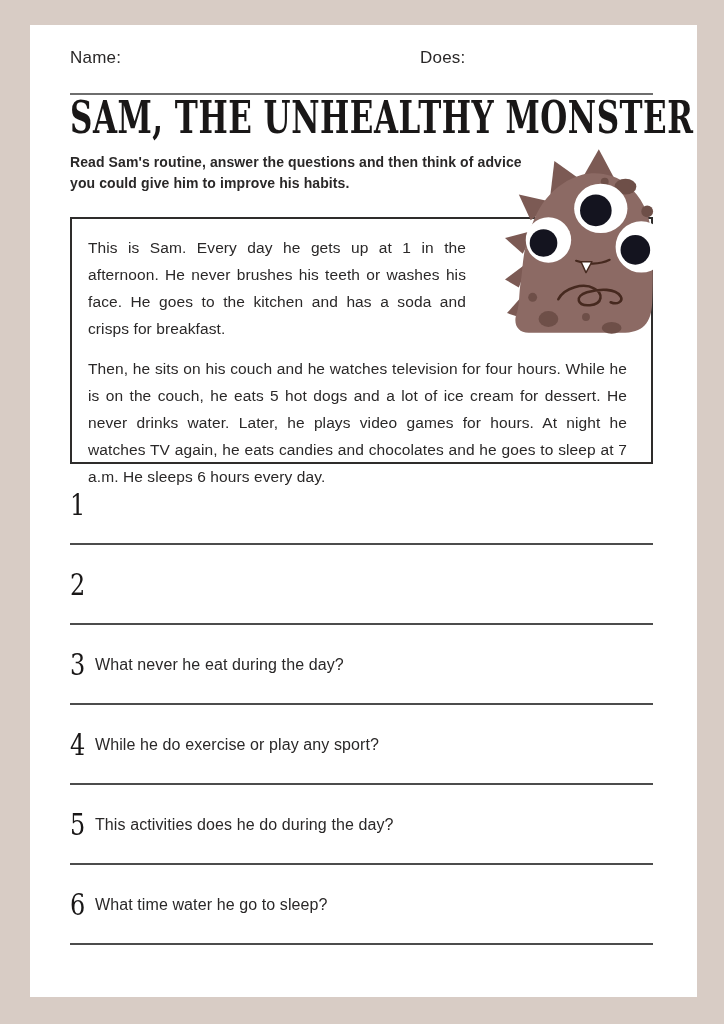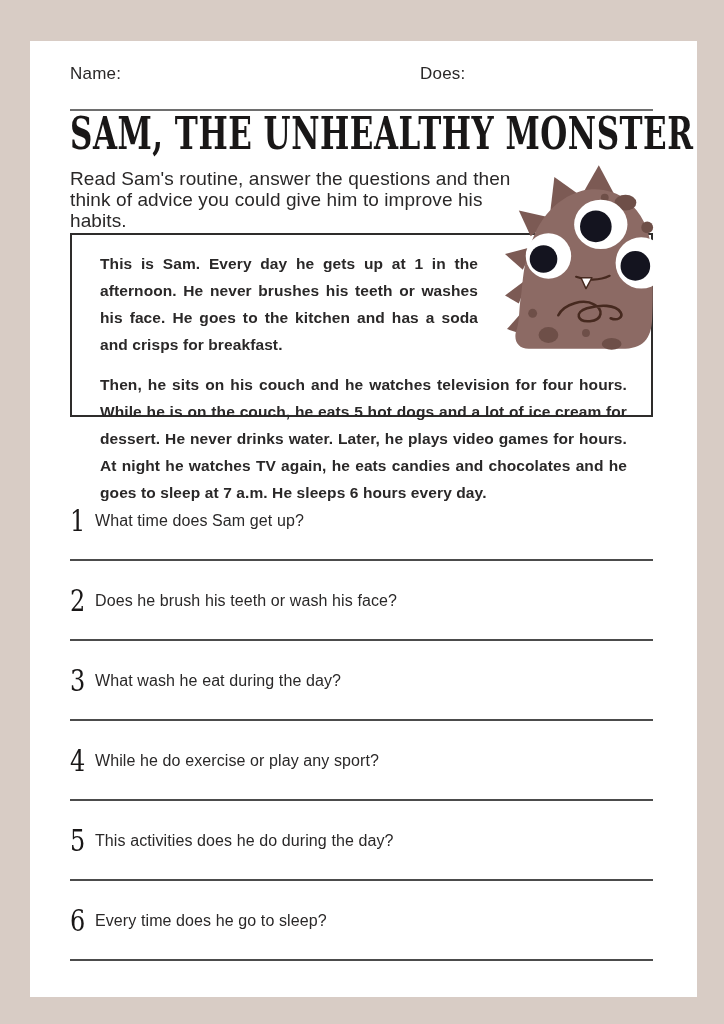--- a/index.html
+++ b/index.html
@@ -14,21 +14,20 @@
   html,body{width:724px;height:1024px;}
   body{
     position:relative;
     background:var(--frame-color);
     font-family:"Liberation Sans",sans-serif;
     color:var(--text-color);
   }
   .page{
     position:absolute;left:30px;top:25px;right:27px;bottom:27px;
     background:var(--page-color);
-    margin-top:16px;
   }
   .content{
     position:absolute;left:40px;right:44px;top:0;bottom:0;
     overflow:visible;
   }
   
   .header-fields{position:absolute;top:23px;left:0;right:0;height:50px;}
   .field-label{position:absolute;top:0;font-size:17px;letter-spacing:.2px;}
   .field-label.date{left:350px;}
   .header-rule{position:absolute;top:45px;left:0;right:0;border-top:2px solid var(--rule-color);}
@@ -36,28 +35,27 @@
   .title{
     position:absolute;top:66px;left:0;right:0;height:52px;
     font-family:"DejaVu Serif",serif;font-weight:bold;
     font-size:31px;line-height:52px;text-align:center;white-space:nowrap;
     transform:scaleY(1.42);transform-origin:50% 50%;
     letter-spacing:.5px;color:#191717;
   }
   
   .instructions{
     position:absolute;top:127px;left:0;width:452px;
-    font-size:19px;font-weight:normal;line-height:21px;letter-spacing:.1px;
+    font-size:14px;font-weight:bold;line-height:21px;letter-spacing:.1px;
   }
   
   .reading-box{
-    position:absolute;top:192px;left:0;right:0;height:184px;
+    position:absolute;top:192px;left:0;right:0;height:247px;
     border:2px solid var(--box-border-color);
-    padding:15px 24px 14px 28px;
-    font-weight:bold;
+    padding:15px 24px 14px 16px;
   }
   .reading-box p{
     font-size:15.5px;line-height:27px;text-align:justify;
     letter-spacing:.1px;
   }
   .reading-box p.first{width:378px;margin-bottom:13px;}
   
   .monster{
     position:absolute;left:435px;top:123px;width:158px;height:186px;z-index:5;
   }
@@ -133,55 +131,53 @@
         <path d="M77 114 L82 125 L88 114 Z" fill="#ffffff" stroke-width="1.5" stroke-linejoin="round"></path>
       </g>
 
       <path d="M54 152 C60 140 80 135 90 141 C100 146 99 157 86 158 C73 159 70 149 83 145 C96 141 112 141 117 149 C120 154 114 158 107 155" fill="none" stroke-width="2.6" stroke-linecap="round" stroke="#46291f"></path>
     </svg>
 
     <div class="questions-list">
         <div class="q-block">
           <div class="q-row">
             <span class="q-num">1</span>
-            <span class="q-text">What time does Sam get up?</span>
           </div>
           <div class="answer-line"></div>
         </div>
         <div class="q-block">
           <div class="q-row">
             <span class="q-num">2</span>
-            <span class="q-text">Does he brush his teeth or wash his face?</span>
           </div>
           <div class="answer-line"></div>
         </div>
         <div class="q-block">
           <div class="q-row">
             <span class="q-num">3</span>
-            <span class="q-text">What wash he eat during the day?</span>
+            <span class="q-text">What never he eat during the day?</span>
           </div>
           <div class="answer-line"></div>
         </div>
         <div class="q-block">
           <div class="q-row">
             <span class="q-num">4</span>
             <span class="q-text">While he do exercise or play any sport?</span>
           </div>
           <div class="answer-line"></div>
         </div>
         <div class="q-block">
           <div class="q-row">
             <span class="q-num">5</span>
             <span class="q-text">This activities does he do during the day?</span>
           </div>
           <div class="answer-line"></div>
         </div>
         <div class="q-block">
           <div class="q-row">
             <span class="q-num">6</span>
-            <span class="q-text">Every time does he go to sleep?</span>
+            <span class="q-text">What time water he go to sleep?</span>
           </div>
           <div class="answer-line"></div>
         </div>
       </div>
 
   </div>
 </div>
 
 </body></html>

